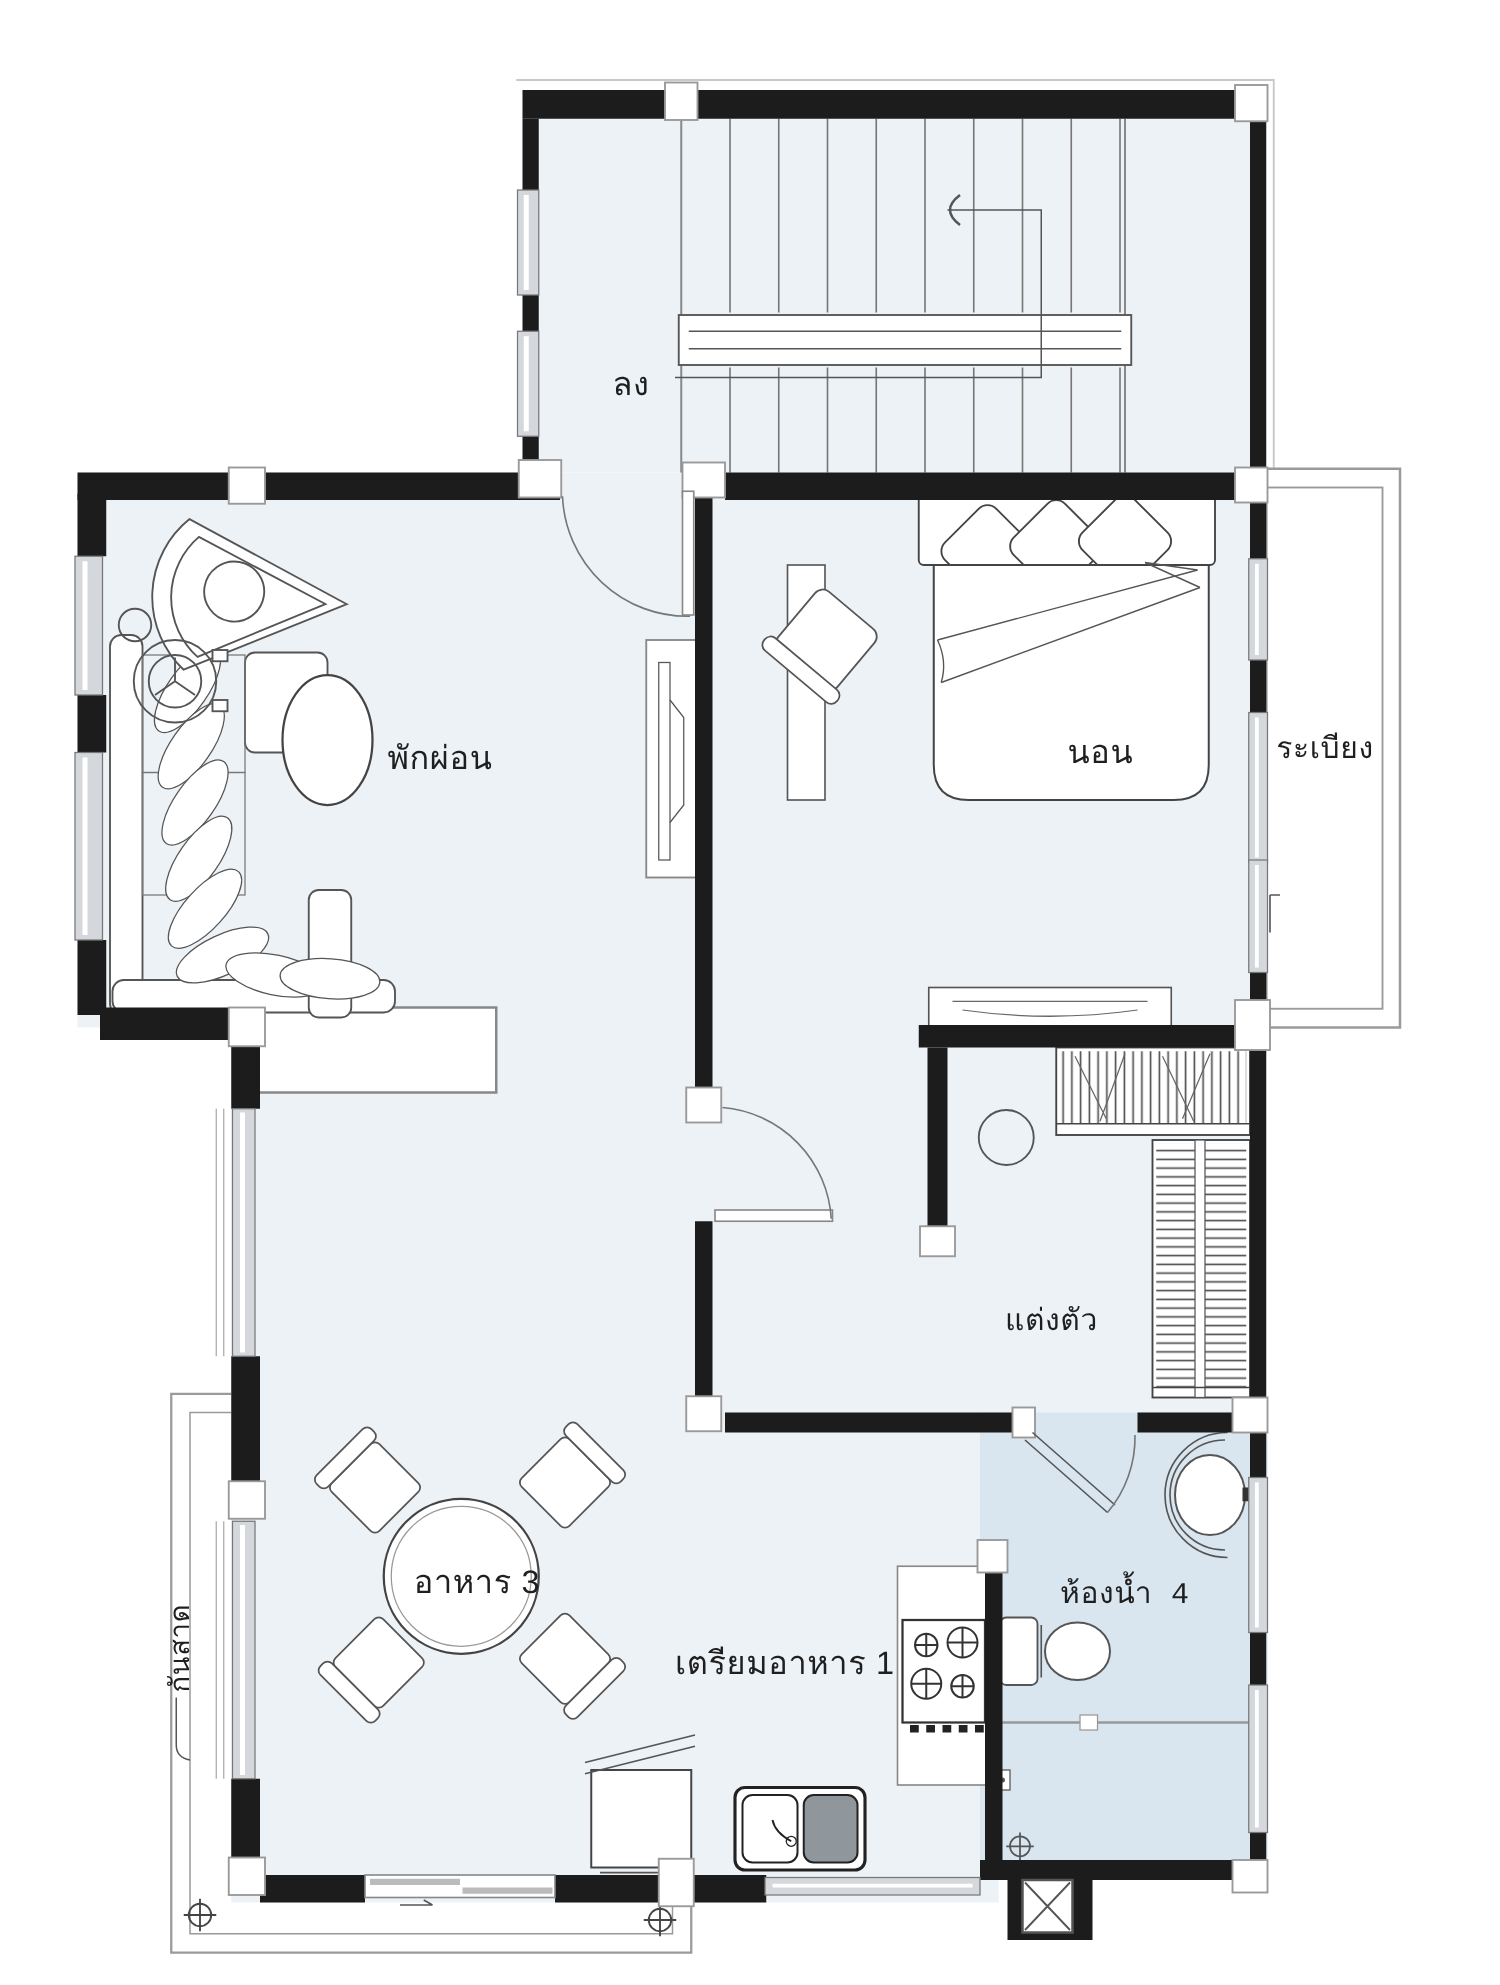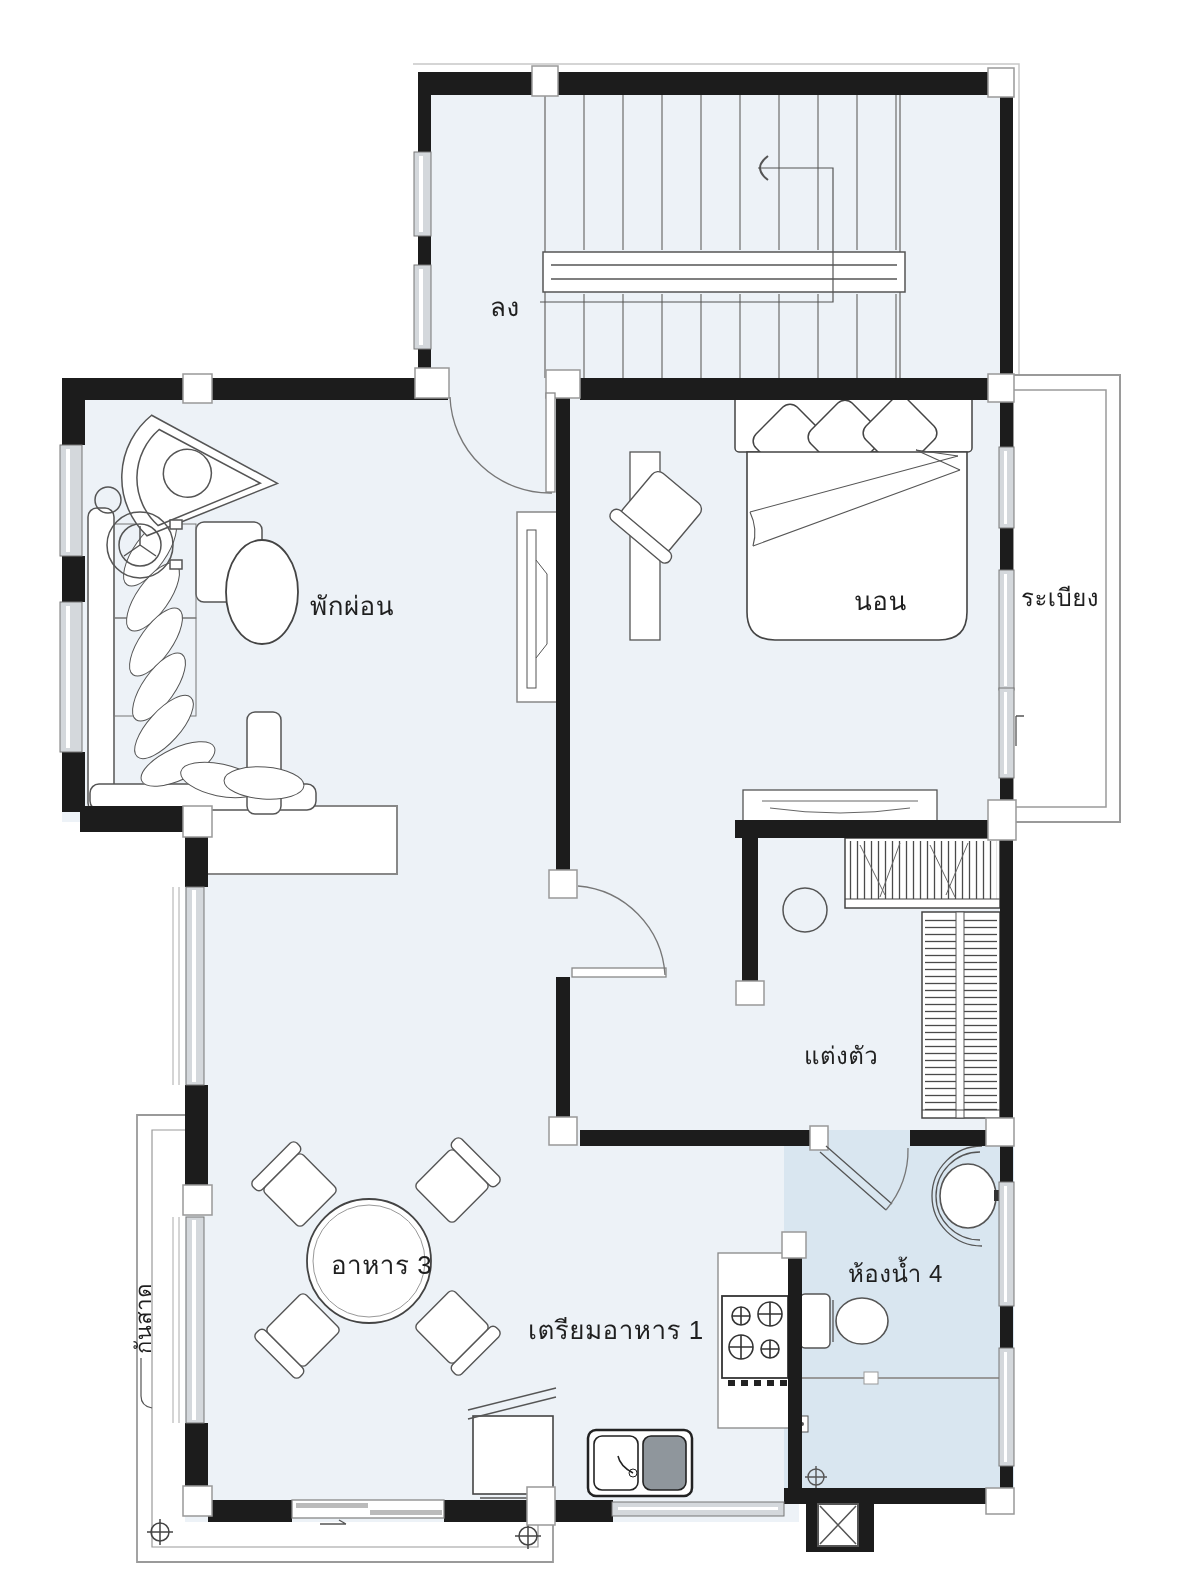--- a/index.html
+++ b/index.html
@@ -1,20 +1,20 @@
 <!DOCTYPE html>
 <html style="--wall: #1c1c1c; --floor: #edf2f7; --bathroom-floor: #d9e6f0; --window: #d4d8dc; --line: #555555; --outline: #9a9a9a; --background: #ffffff; --text: #1f1f1f;"><head>
 <meta charset="utf-8">
 <style>
   html,body{margin:0;padding:0;background:var(--background,#fff);}
   #plan{position:relative;width:1156px;height:1588px;background:var(--background,#fff);overflow:hidden;}
   #plan svg{position:absolute;left:0;top:0;}
   .lbl{position:absolute;font:500 26px "Liberation Sans","DejaVu Sans",sans-serif;
        color:var(--text,#1f1f1f);letter-spacing:.5px;white-space:nowrap;}
-  .lbl.sm{font-size:24px;}
+  .lbl.sm{font-size:24px;font-family:Liberation Mono, monospace;}
   .lbl.vert{font-size:22px;transform:rotate(-90deg);transform-origin:0 0;}
 </style>
 </head>
 <body>
 
 <div id="plan">
 <svg width="1200" height="1588" viewBox="0 0 1200 1588">
   <defs>
     <pattern id="vh" width="7" height="10" patternUnits="userSpaceOnUse">
       <path d="M3.5,0 V10" stroke="#4a4a4a" stroke-width="1.3"></path>
@@ -318,16 +318,16 @@
 
   <path d="M141,1358 V1396 Q141,1406 152,1408" fill="none" stroke="#555" stroke-width="1.2"></path>
 </svg>
 
 <span class="lbl" style="left:490px;top:286px">ลง</span>
 <span class="lbl" style="left:310px;top:585px">พักผ่อน</span>
 <span class="lbl" style="left:854px;top:580px">นอน</span>
 <span class="lbl sm" style="left:1021px;top:578px">ระเบียง</span>
 <span class="lbl sm" style="left:804px;top:1036px">แต่งตัว</span>
 <span class="lbl" style="left:331px;top:1244px">อาหาร 3</span>
-<span class="lbl" style="left:528px;top:1309px">เตรียมอาหาร 1</span>
+<span class="lbl" style="left:540px;top:1309px">เตรียมอาหาร 1</span>
 <span class="lbl sm" style="left:848px;top:1254px">ห้องน้ำ 4</span>
 <span class="lbl vert" style="left:126px;top:1354px">กันสาด</span>
 </div>
 
 </body></html>

